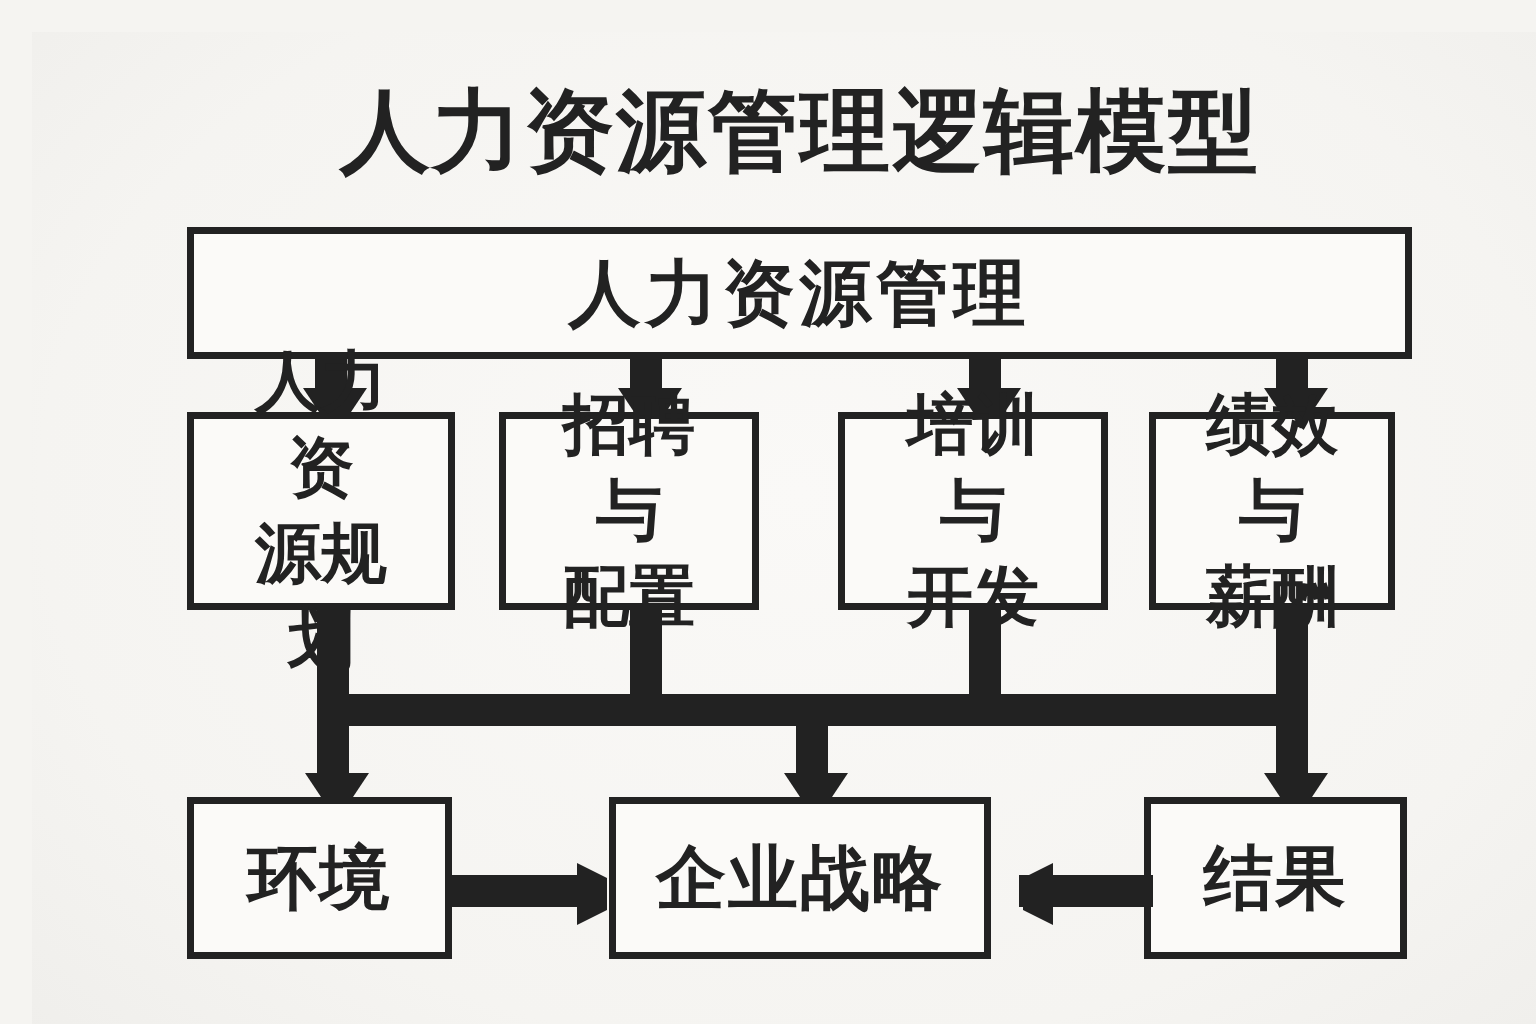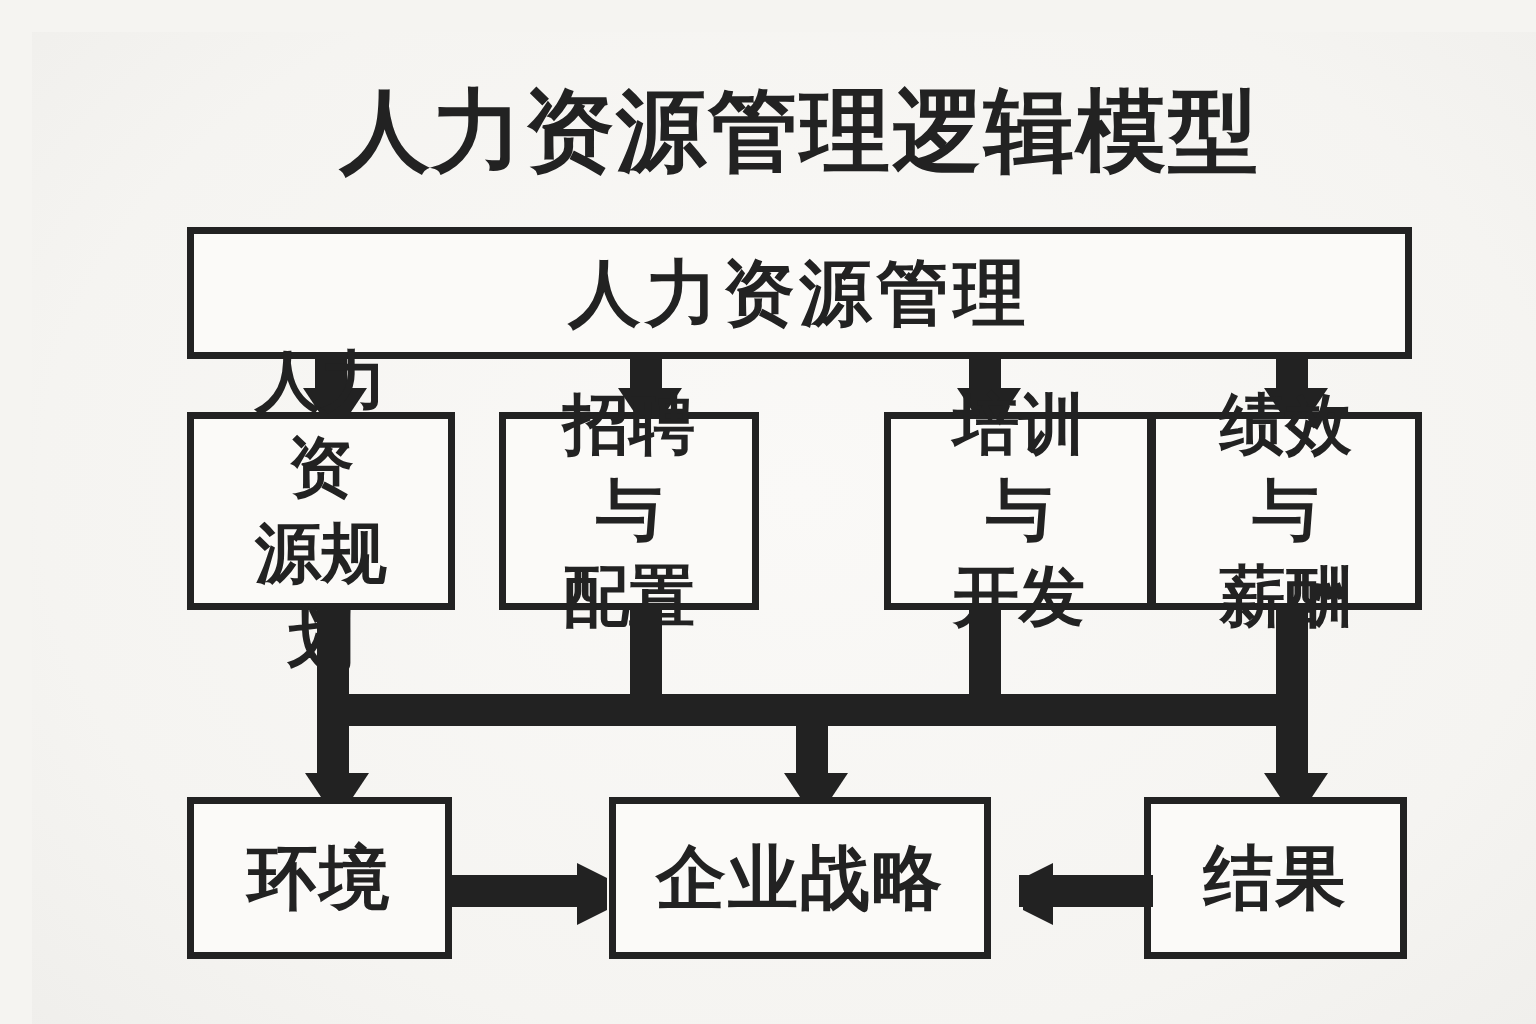--- a/index.html
+++ b/index.html
@@ -48,22 +48,22 @@
     text-align: center;
     line-height: 1.3;
   }
   
   #n-root { left: 155px; top: 195px; width: 1225px; height: 132px; }
   #n-root .label { font-size: 72px; letter-spacing: 5px; line-height: 1; text-align: center; }
   
   .mid { top: 380px; height: 198px; }
   #n-planning    { left: 155px;  width: 268px; }
   #n-recruitment { left: 467px;  width: 260px; }
-  #n-training    { left: 852px;  width: 270px; }
-  #n-performance { left: 1117px; width: 273px; }
+  #n-training    { left: 806px;  width: 270px; }
+  #n-performance { left: 1117px; width: 246px; }
   .mid .label { font-size: 66px; }
   
   .bot { top: 765px; height: 162px; }
   #n-environment { left: 155px;  width: 265px; }
   #n-strategy    { left: 577px;  width: 382px; }
   #n-result      { left: 1112px; width: 263px; }
   .bot .label { font-size: 70px; line-height: 1; text-align: center; letter-spacing: 2px; }
   
   .vline { position: absolute; width: 8px;  background: var(--ink); }
   .hline { position: absolute; height: 7px; background: var(--ink); }

